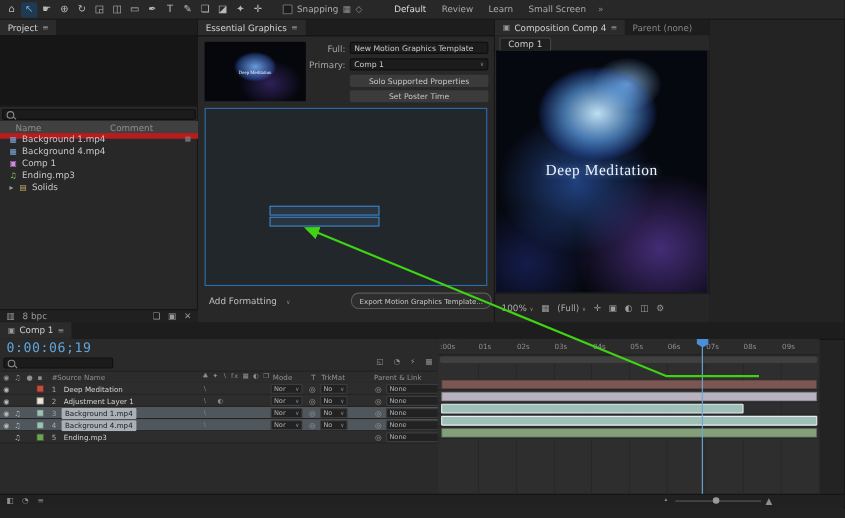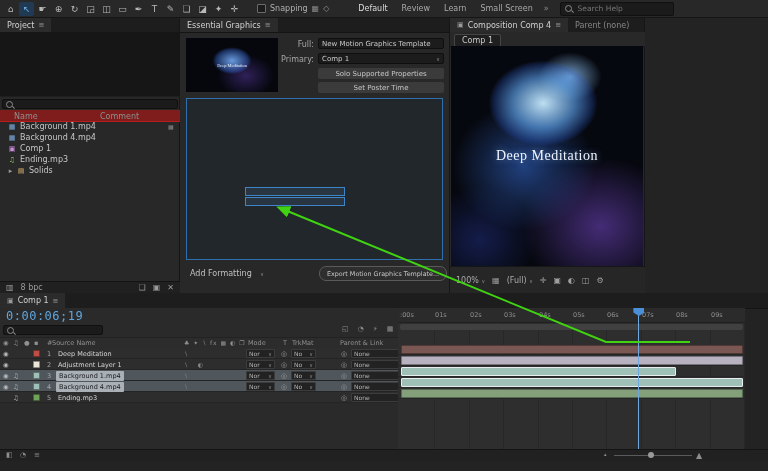--- a/index.html
+++ b/index.html
@@ -23,21 +23,21 @@
   .tabbar{background:#1d1d1d;display:flex;align-items:stretch;height:14px;border-bottom:1px solid #141414}
   .tab{display:flex;align-items:center;gap:4px;padding:0 7px;background:#2b2b2b;color:#d0d0d0}
   .tab.inactive{background:transparent;color:#868686}
   .menuic{color:#9a9a9a;font-size:7px}
   .panelic{color:#9a9a9a;font-size:7px}
   
   #project{left:0;top:18px;width:180px;height:275px;background:#282828;border-right:1px solid #161616;box-sizing:border-box}
   #proj-preview{position:absolute;left:0;top:14px;width:180px;height:64px;background:#161616;border-bottom:1px solid #1e1e1e}
   .fieldrow{position:absolute;display:flex;align-items:center;gap:3px;background:#1b1b1b;border:1px solid #101010;border-radius:2px;padding:0 3px;box-sizing:border-box}
   .fieldrow input{background:transparent;border:0;outline:none;color:#bdbdbd;font-size:7px;width:100%;font-family:"DejaVu Sans",sans-serif}
-  #proj-cols{position:absolute;left:0;top:92px;width:180px;height:11px;background:#7f1d1d;border-bottom:1px solid #b91c1c;color:#8e8e8e}
+  #proj-cols{position:absolute;left:0;top:92px;width:180px;height:11px;background:#404040;border-bottom:5px solid #b91c1c;color:#8e8e8e}
   .proj-row{position:absolute;left:0;width:180px;height:11px;display:flex;align-items:center;gap:4px;padding-left:8px;box-sizing:border-box;color:#c6c6c6}
   .fico{font-size:7px;width:8px;text-align:center}
   #proj-bottom{position:absolute;left:0;bottom:0;width:180px;height:12px;background:#202020;border-top:1px solid #141414;display:flex;align-items:center;gap:7px;padding:0 6px;box-sizing:border-box;color:#9a9a9a}
   
   #eg{left:180px;top:18px;width:270px;height:275px;background:#282828;border-right:1px solid #161616;box-sizing:border-box}
   .eg-label{position:absolute;width:46px;text-align:right;color:#a5a5a5}
   .eg-input{position:absolute;left:138px;width:126px;height:11px;background:#1c1c1c;border:1px solid #0f0f0f;border-radius:2px;color:#c9c9c9;font-size:7px;display:flex;align-items:center;padding:0 3px;box-sizing:border-box;white-space:nowrap;overflow:hidden}
   .eg-btn{position:absolute;left:138px;width:126px;height:11px;background:#3b3b3b;border-radius:2px;color:#c6c6c6;font-size:7px;display:flex;align-items:center;justify-content:center}
   #eg-drop{position:absolute;left:6px;top:80px;width:257px;height:162px;background:#22272b;border:1px solid #2f6fae;box-sizing:border-box}
   .ghost{position:absolute;left:58px;width:100px;height:9px;border:1px solid #3d85c6;background:rgba(70,110,150,0.22);box-sizing:border-box}
@@ -136,24 +136,20 @@
       <span class="snapic">▦</span>
       <span class="snapic">◇</span>
     </span>
     <span class="workspaces">
       <span class="ws current">Default</span>
       <span class="ws">Review</span>
       <span class="ws">Learn</span>
       <span class="ws">Small Screen</span>
     </span>
     <span class="ovf">»</span>
-    <span class="searchbox">
-      <span class="mag"></span>
-      <input placeholder="Search Help" style="">
-    </span>
   </div>
 
   <div id="project" class="abs">
     <div class="tabbar">
       <span class="tab">
         <span>Project</span>
         <span class="menuic">≡</span>
       </span>
     </div>
     <div id="proj-preview"></div>

